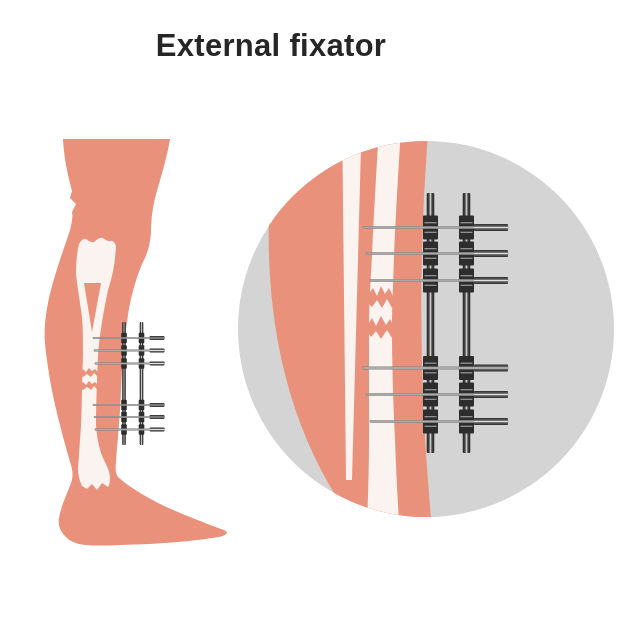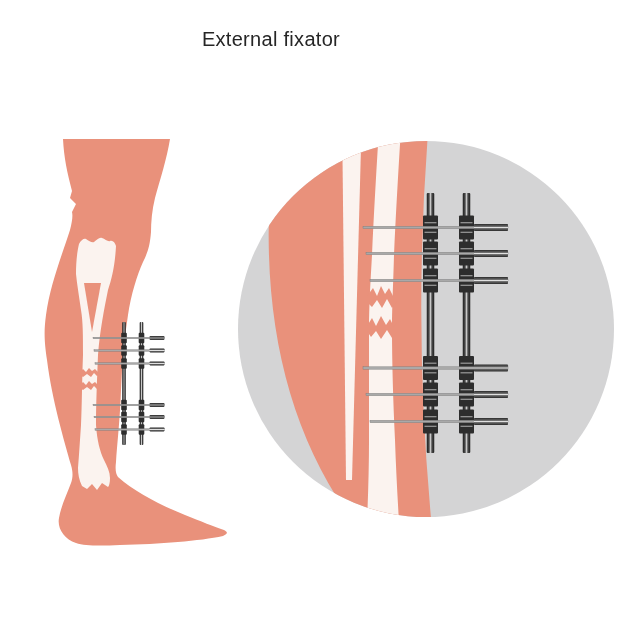--- a/index.html
+++ b/index.html
@@ -1,19 +1,19 @@
 <!DOCTYPE html>
 <html style="--skin: #E9917B; --bone: #FBF3EF; --mag-bg: #D4D4D5; --title-color: #262626;"><head>
 <meta charset="utf-8">
 <style>
   html,body{margin:0;padding:0;background:#ffffff;}
   body{width:626px;height:626px;position:relative;font-family:"Liberation Sans",sans-serif;overflow:hidden;}
   .title{
     position:absolute;top:28px;left:0;width:542px;
-    text-align:center;font-weight:normal;font-size:20px;letter-spacing:.3px;
+    text-align:center;font-weight:bold;font-size:31px;letter-spacing:.3px;
     color:var(--title-color,#262626);
   }
   #scene{position:absolute;left:0;top:0;}
 </style>
 </head>
 <body>
 
 <div class="title">External fixator</div>
 
 <svg id="scene" width="626" height="626" viewBox="0 0 626 626">

